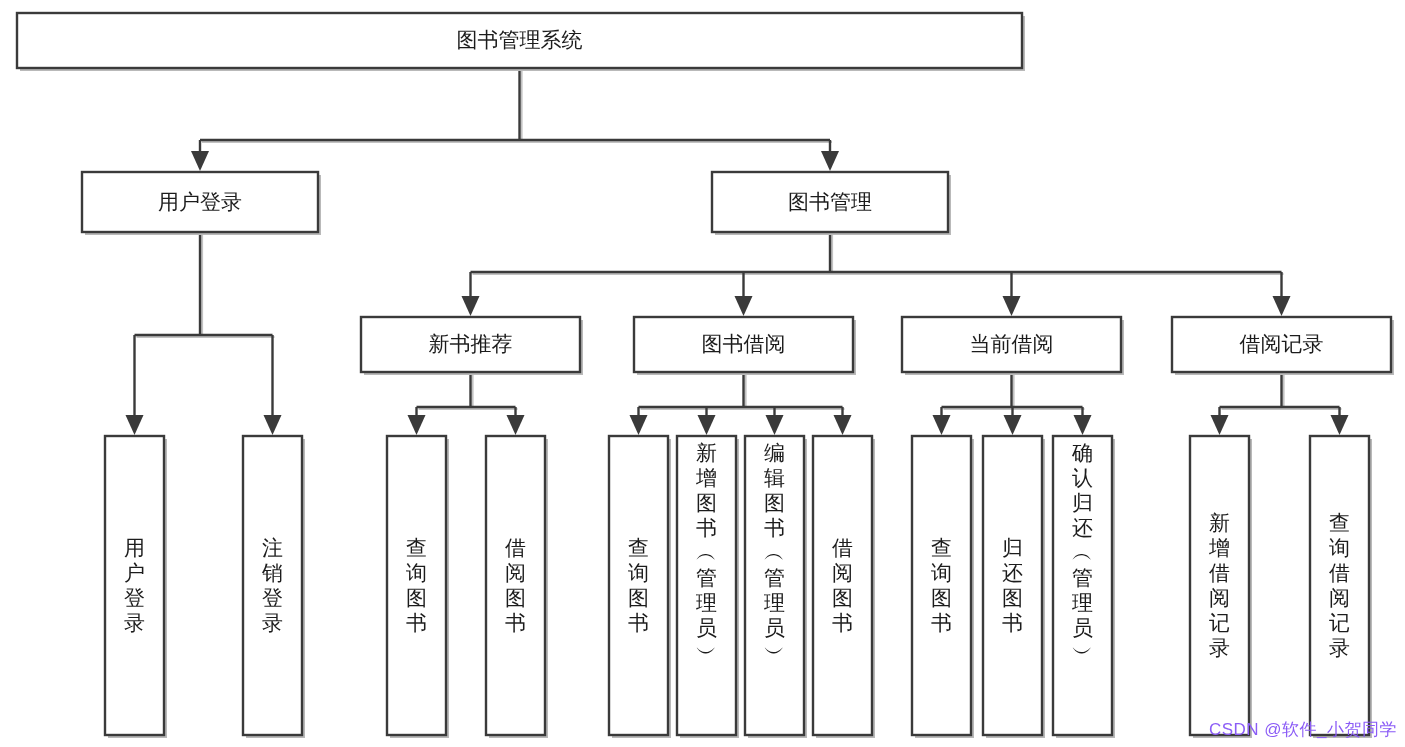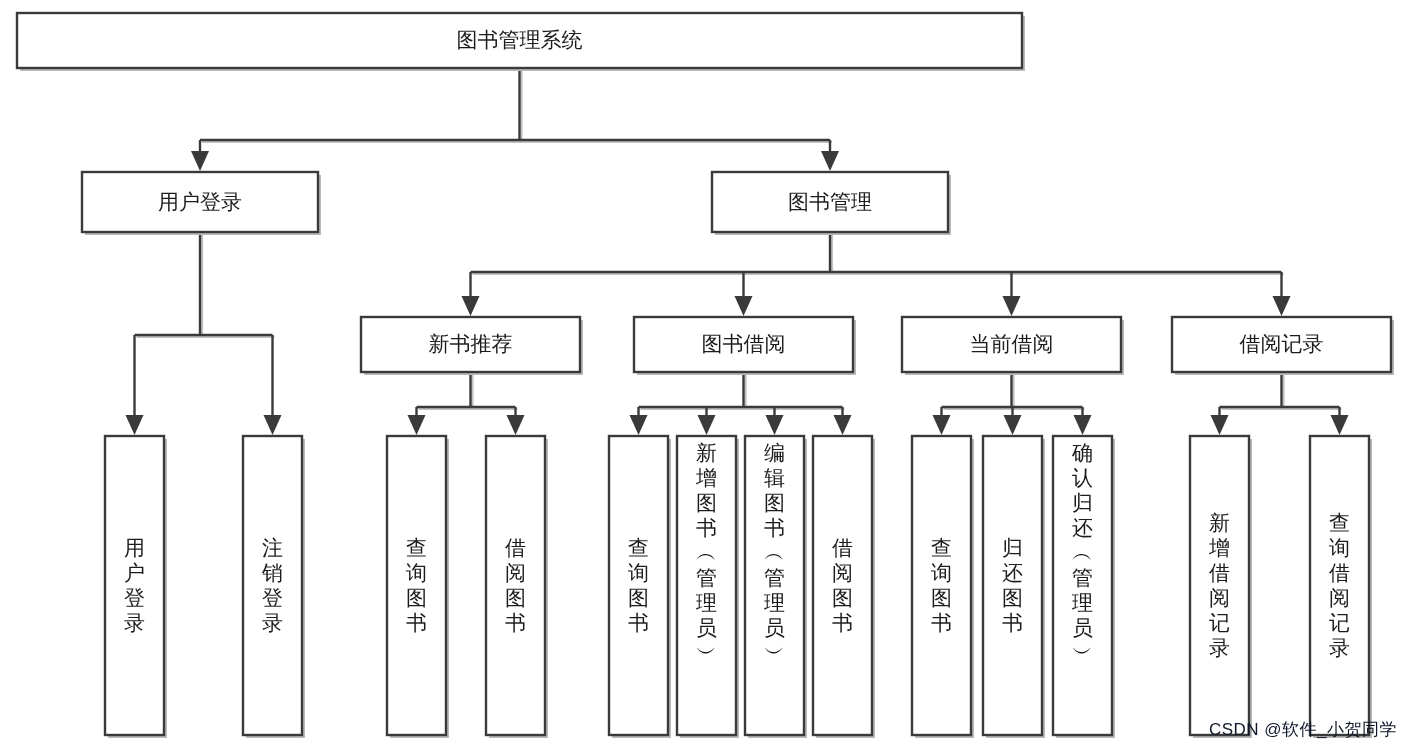--- a/index.html
+++ b/index.html
@@ -62,21 +62,21 @@
     font-size: 21px;
     fill: #1c1c1c;
     text-anchor: middle;
   }
   .watermark {
     position: absolute;
     right: 8px;
     bottom: 6px;
     font-family: "Liberation Sans", "DejaVu Sans", sans-serif;
     font-size: 17px;
-    color: #0f172a;
+    color: #8b5cf6;
     letter-spacing: 0.5px;
     white-space: nowrap;
     pointer-events: none;
   }
 </style>
 </head>
 <body>
 
 <div id="diagram-root">
   <svg id="flow-svg" viewBox="0 0 1405 747" xmlns="http://www.w3.org/2000/svg">

